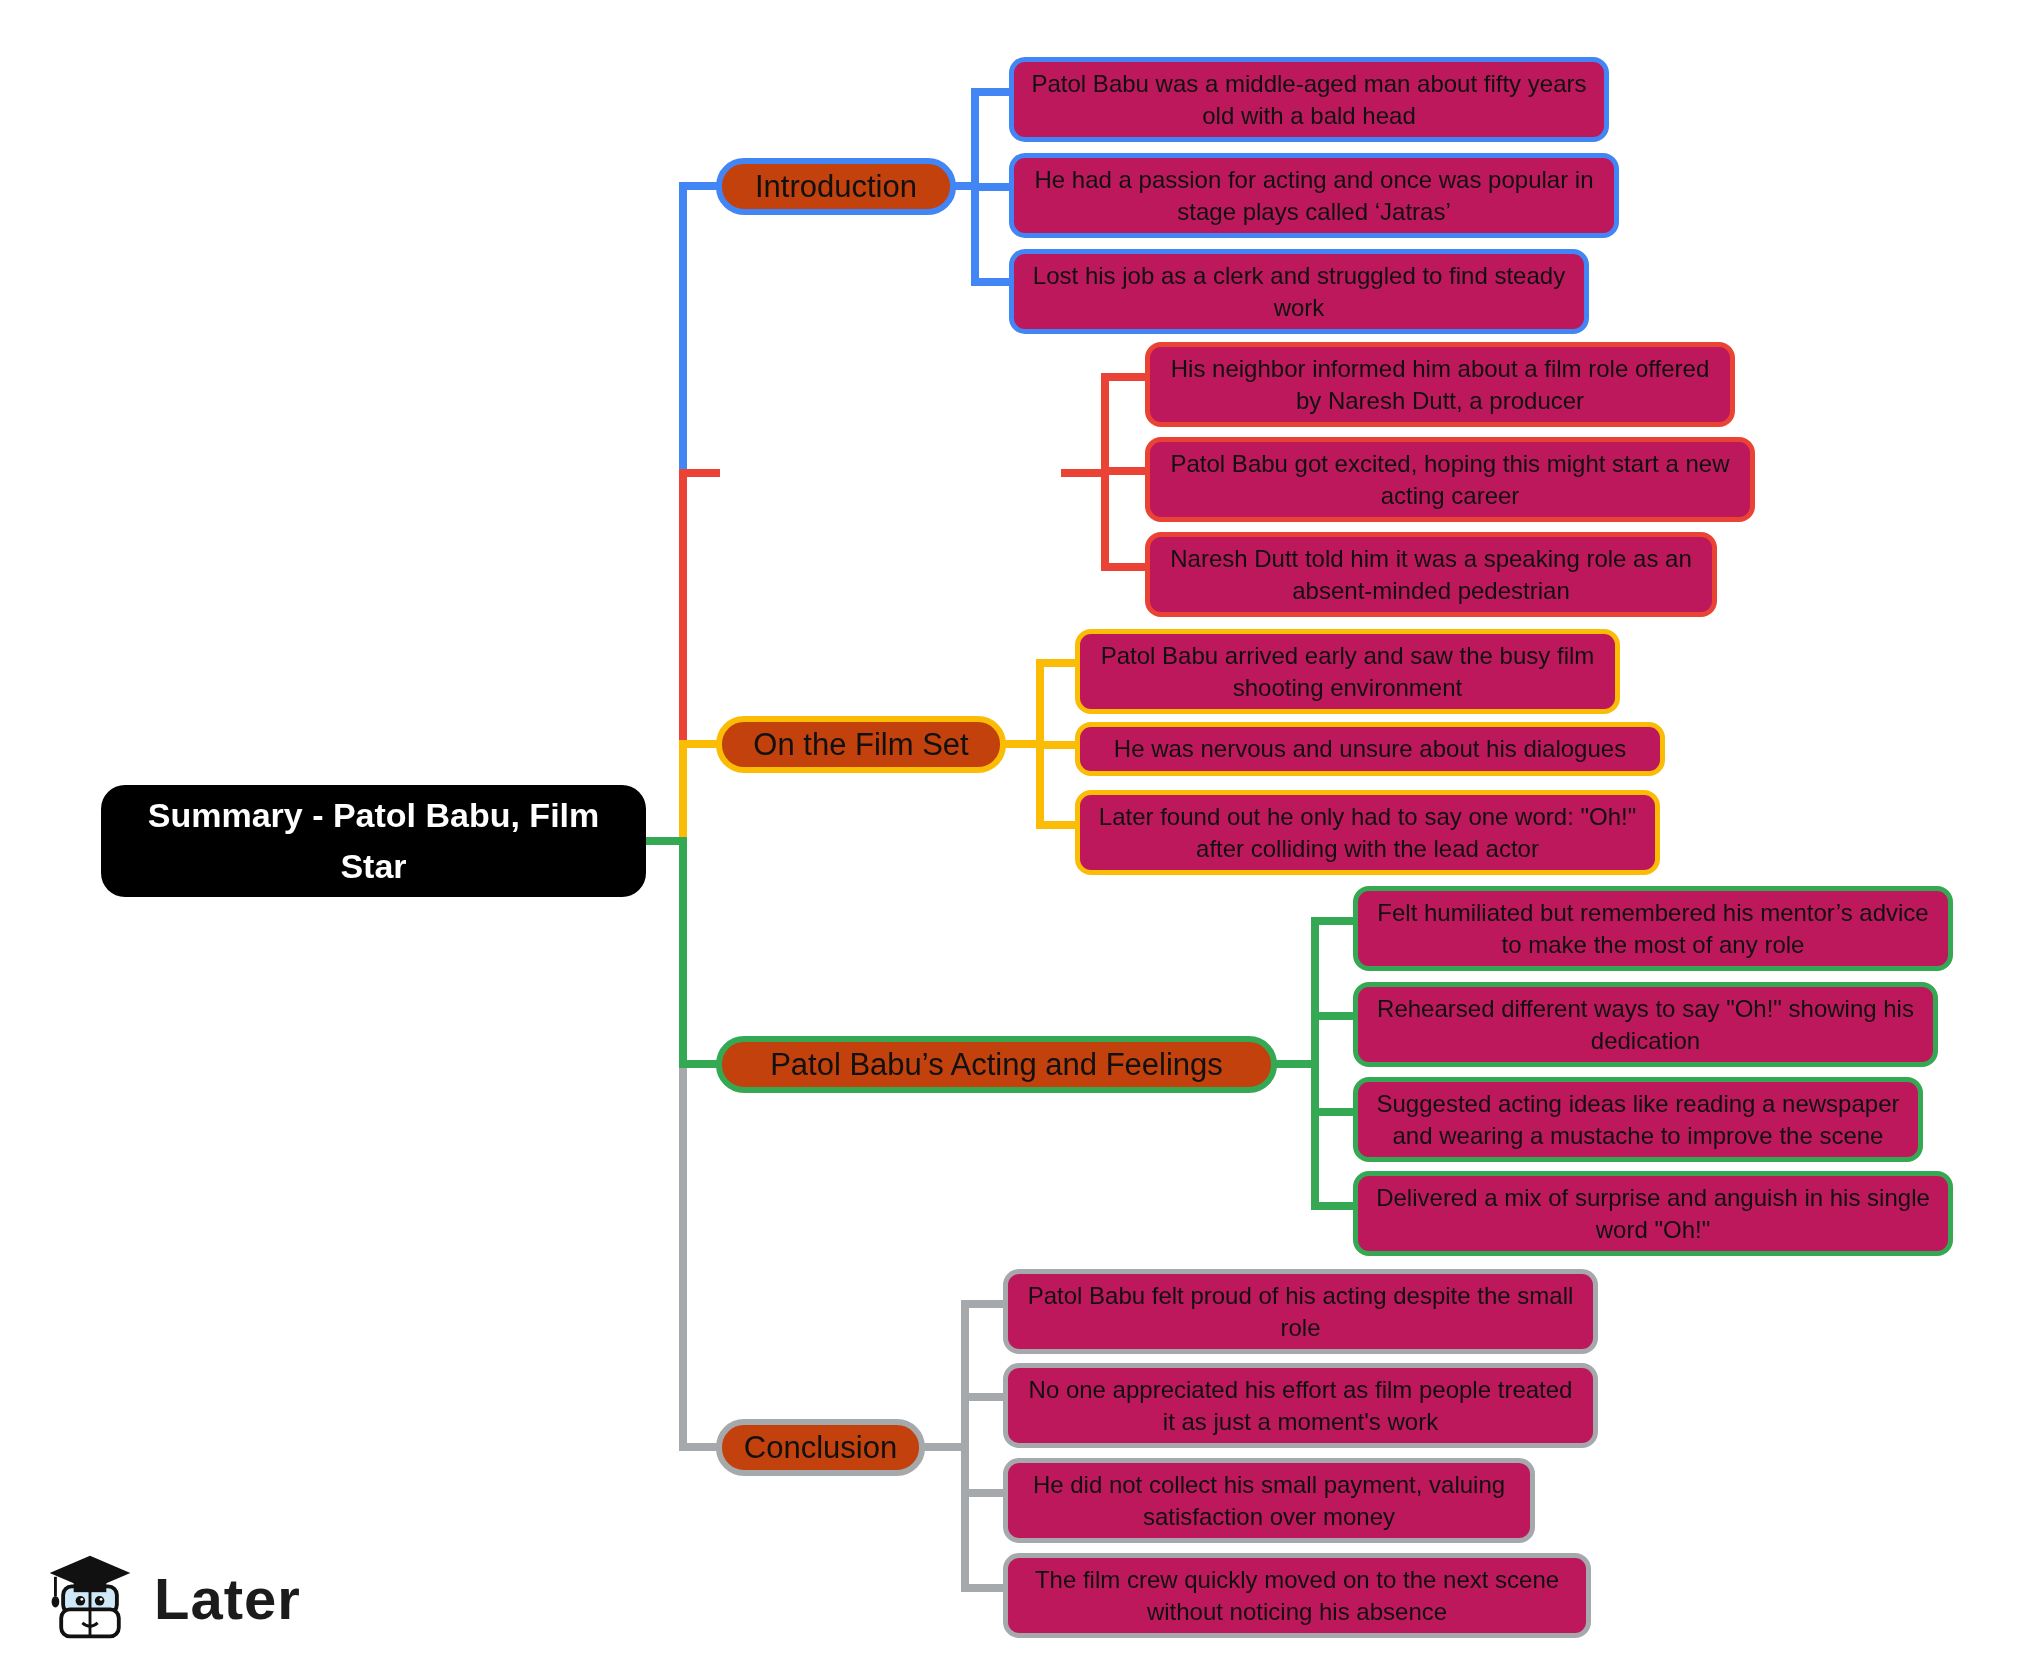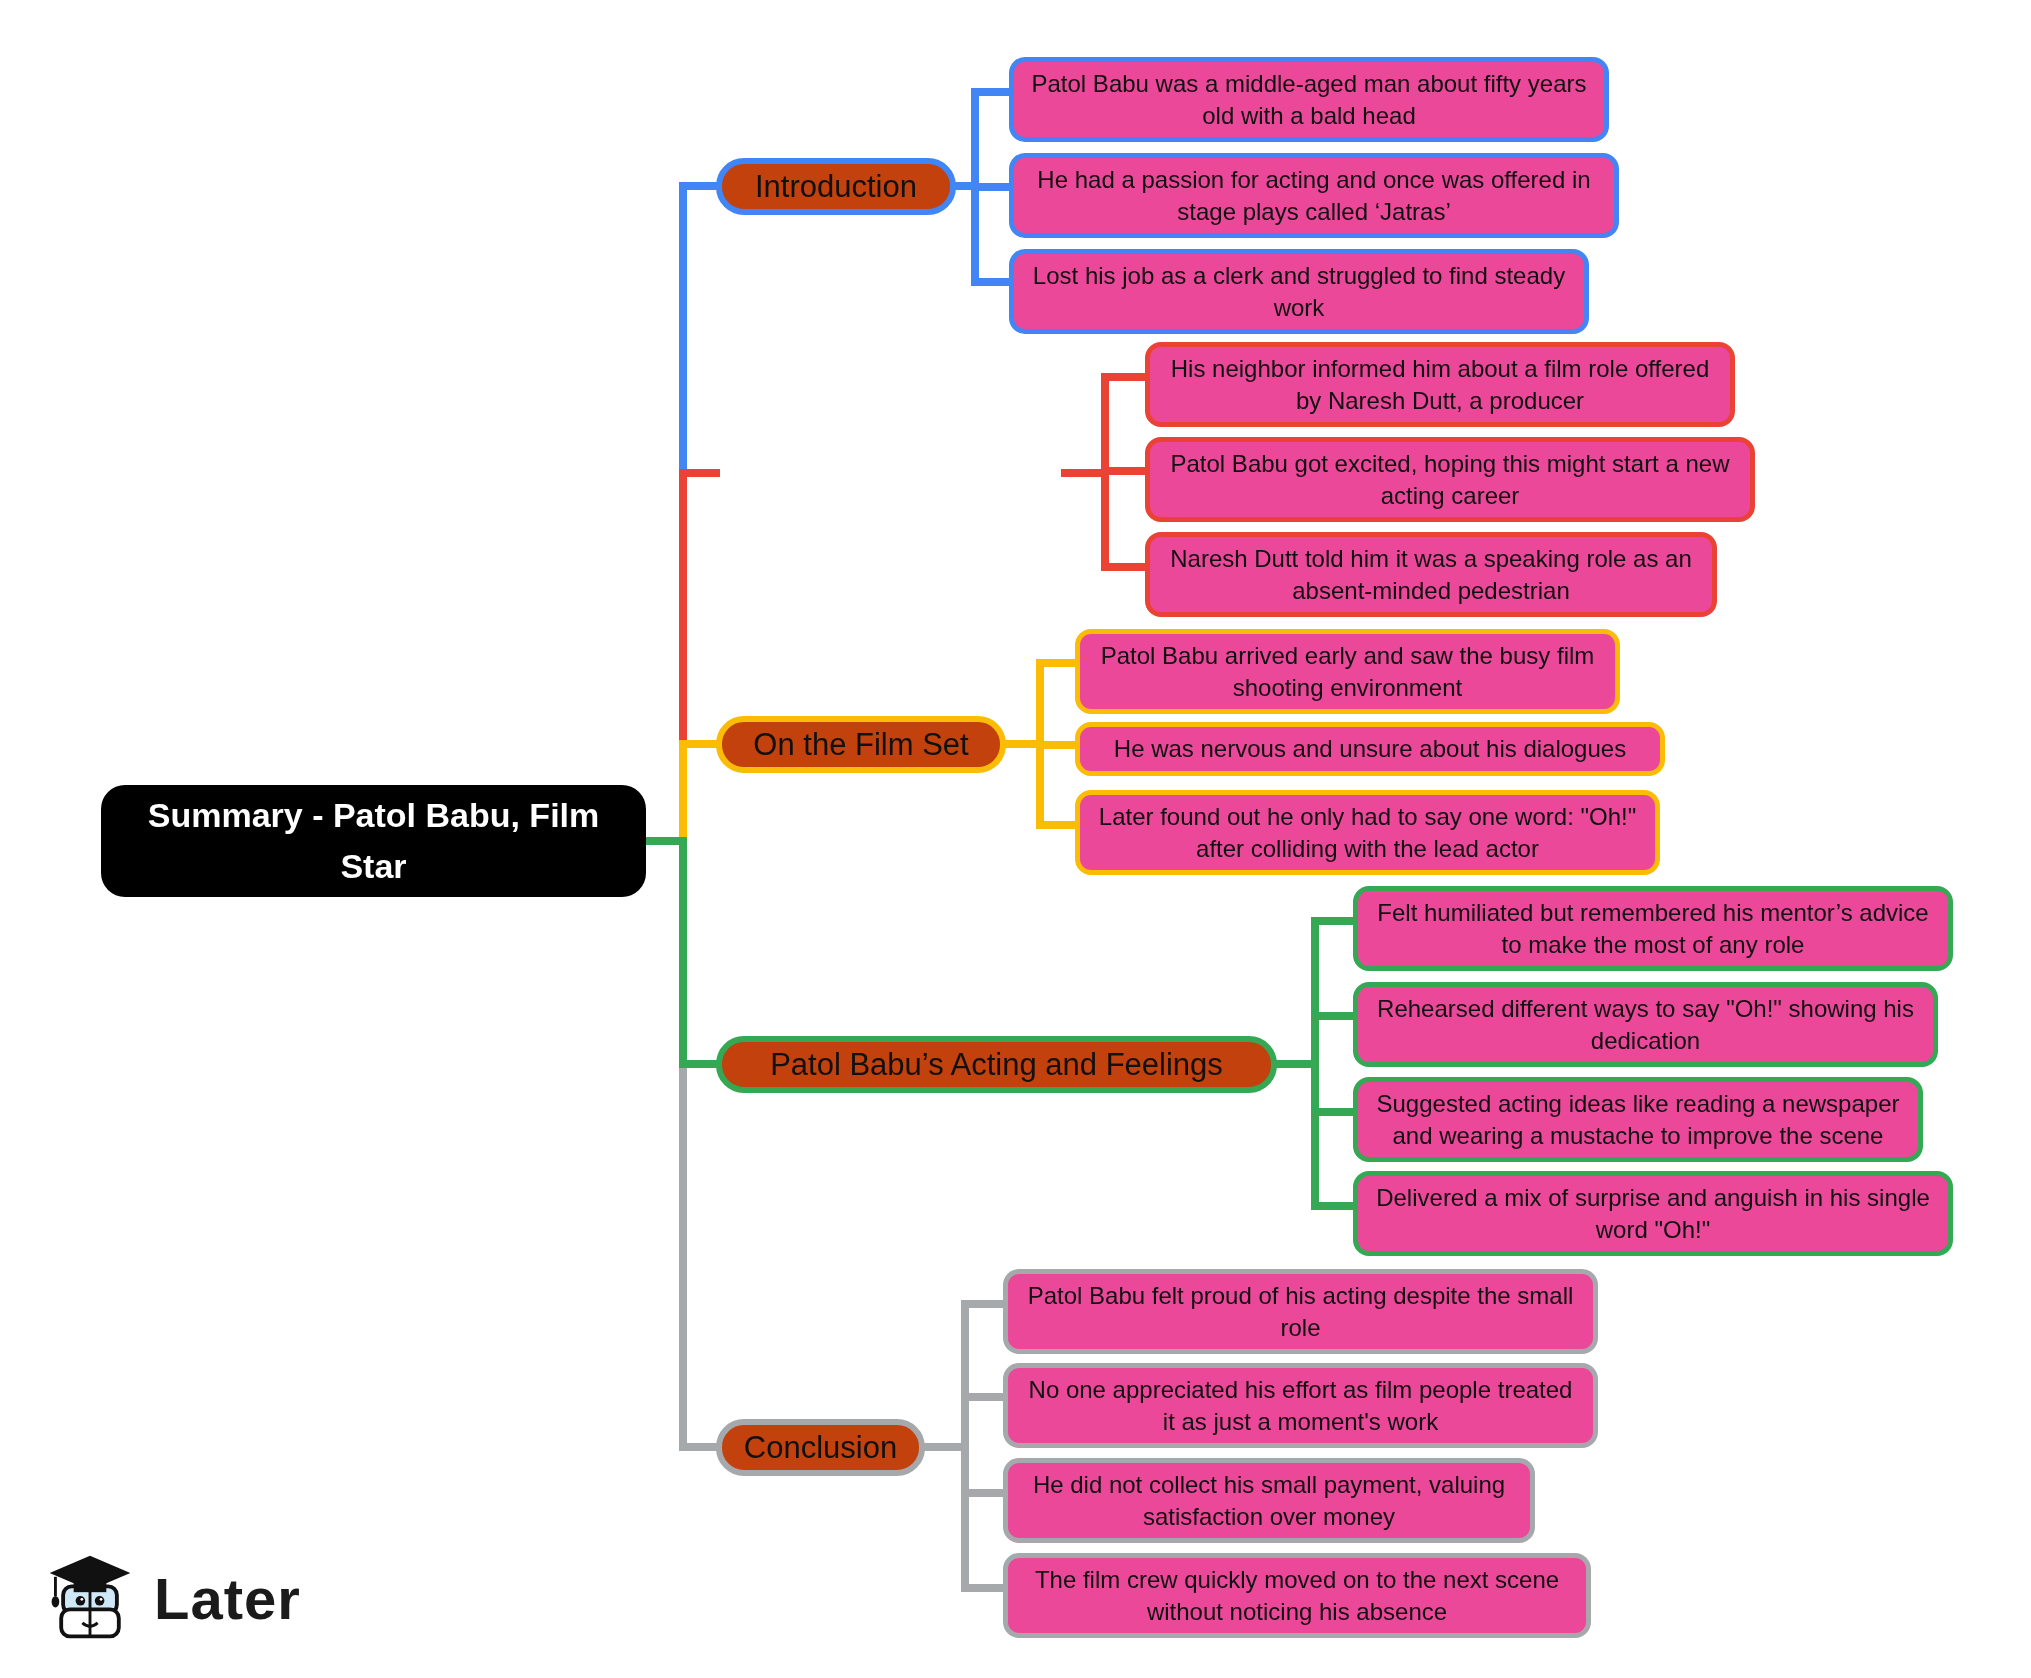--- a/index.html
+++ b/index.html
@@ -8,21 +8,21 @@
     width:2031px;
     height:1678px;
     background:#ffffff;
     font-family:"Liberation Sans", sans-serif;
     overflow:hidden;
   }
   #connectors{position:absolute;left:0;top:0;}
   .node{
     position:absolute;
     box-sizing:border-box;
-    background:#ec4899;
+    background:#be185d;
     display:flex;
     align-items:center;
     justify-content:center;
     text-align:center;
     color:#111111;
   }
   .central{
     background:#000000;
     color:#ffffff;
     border-radius:24px;
@@ -76,21 +76,21 @@
     <path d="M683 744 V473 H716 M1065 473 H1105 M1105 377 V567 M1105 377 H1148 M1105 471 H1148 M1105 567 H1148" fill="none" stroke="#EA4335" stroke-width="8" stroke-linecap="square"></path>
     <path d="M683 838 V744 H716 M991 744 H1040 M1040 663 V825 M1040 663 H1078 M1040 745 H1078 M1040 825 H1078" fill="none" stroke="#FBBC05" stroke-width="8" stroke-linecap="square"></path>
     <path d="M683 1064 V1447 H716 M917 1447 H965 M965 1304 V1588 M965 1304 H1006 M965 1397 H1006 M965 1493 H1006 M965 1588 H1006" fill="none" stroke="#A6A9AC" stroke-width="8" stroke-linecap="square"></path>
     <path d="M640 841 H683 V1064 H716 M1269 1064 H1315 M1315 921 V1206 M1315 921 H1356 M1315 1016 H1356 M1315 1112 H1356 M1315 1206 H1356" fill="none" stroke="#34A853" stroke-width="8" stroke-linecap="square"></path>
   </svg>
 
   <div class="node central" style="left:101px;top:785px;width:545px;height:112px;">Summary - Patol Babu, Film Star</div>
 
   <div class="node topic c-blue" style="left:716px;top:158px;width:240px;height:57px;">Introduction</div>
   <div class="node leaf c-blue" style="left:1009px;top:57px;width:600px;min-height:72px;">Patol Babu was a middle-aged man about fifty years old with a bald head</div>
-  <div class="node leaf c-blue" style="left:1009px;top:153px;width:610px;min-height:72px;">He had a passion for acting and once was offered in stage plays called ‘Jatras’</div>
+  <div class="node leaf c-blue" style="left:1009px;top:153px;width:610px;min-height:72px;">He had a passion for acting and once was popular in stage plays called ‘Jatras’</div>
   <div class="node leaf c-blue" style="left:1009px;top:249px;width:580px;min-height:70px;">Lost his job as a clerk and struggled to find steady work</div>
 
   <div class="node leaf c-red" style="left:1145px;top:342px;width:590px;min-height:72px;">His neighbor informed him about a film role offered by Naresh Dutt, a producer</div>
   <div class="node leaf c-red" style="left:1145px;top:437px;width:610px;min-height:72px;">Patol Babu got excited, hoping this might start a new acting career</div>
   <div class="node leaf c-red" style="left:1145px;top:532px;width:572px;min-height:72px;">Naresh Dutt told him it was a speaking role as an absent-minded pedestrian</div>
 
   <div class="node topic c-yellow" style="left:716px;top:716px;width:290px;height:57px;">On the Film Set</div>
   <div class="node leaf c-yellow" style="left:1075px;top:629px;width:545px;min-height:70px;">Patol Babu arrived early and saw the busy film shooting environment</div>
   <div class="node leaf c-yellow" style="left:1075px;top:722px;width:590px;min-height:47px;">He was nervous and unsure about his dialogues</div>
   <div class="node leaf c-yellow" style="left:1075px;top:790px;width:585px;min-height:72px;">Later found out he only had to say one word: "Oh!" after colliding with the lead actor</div>

